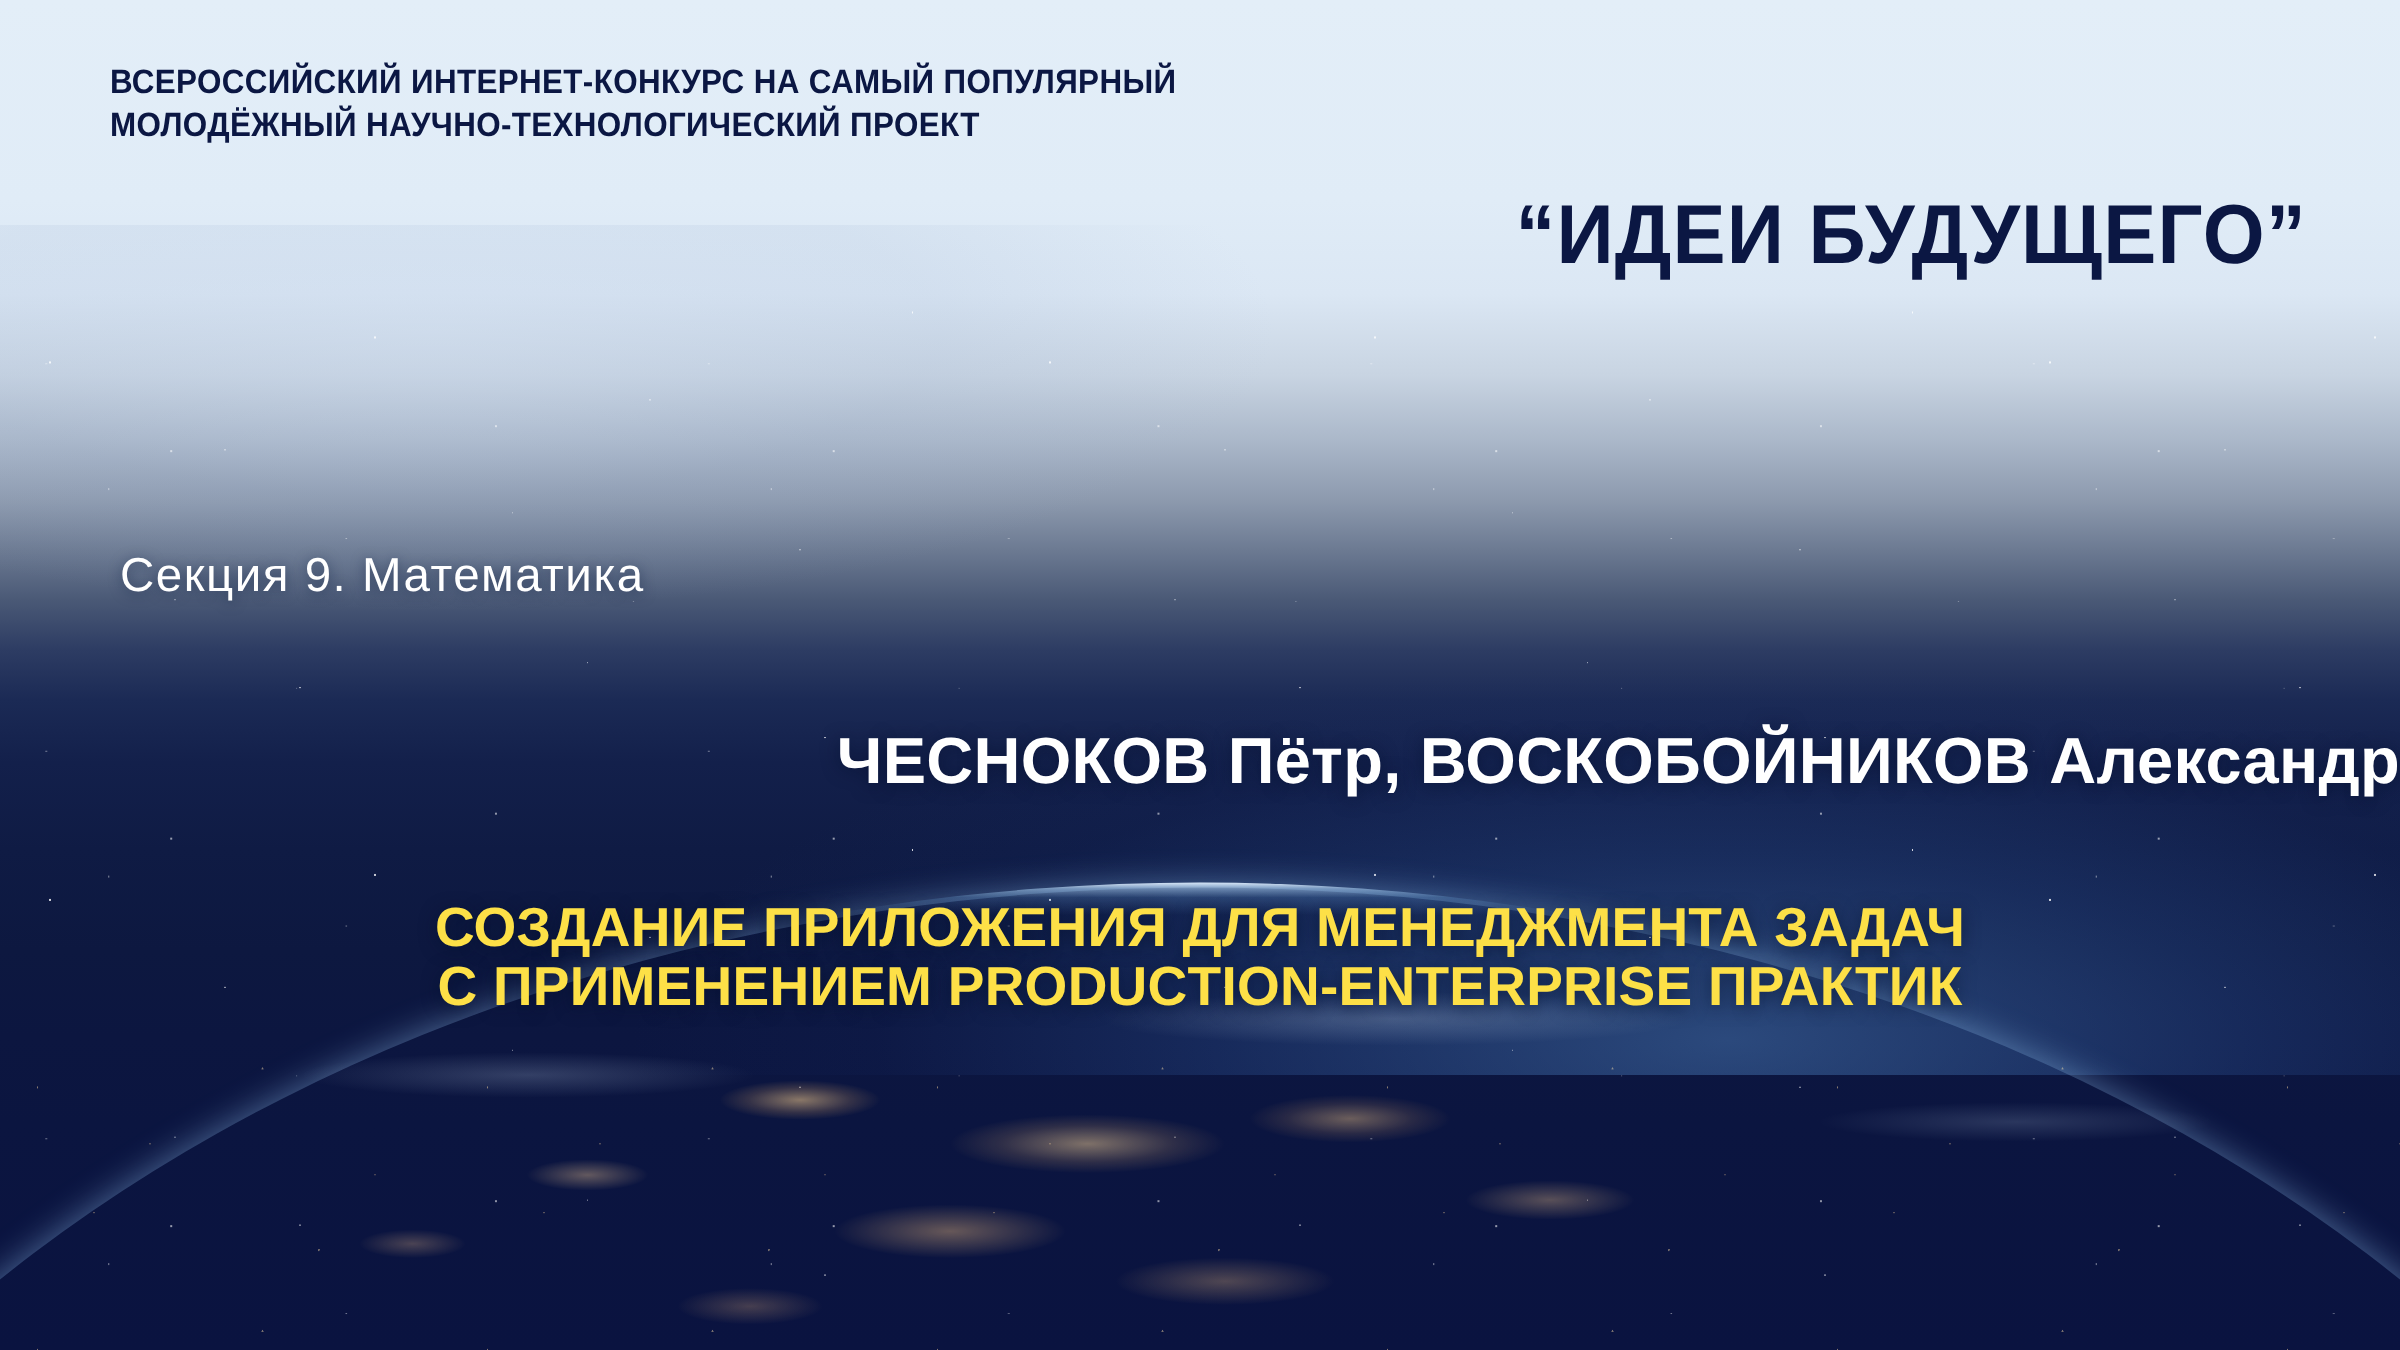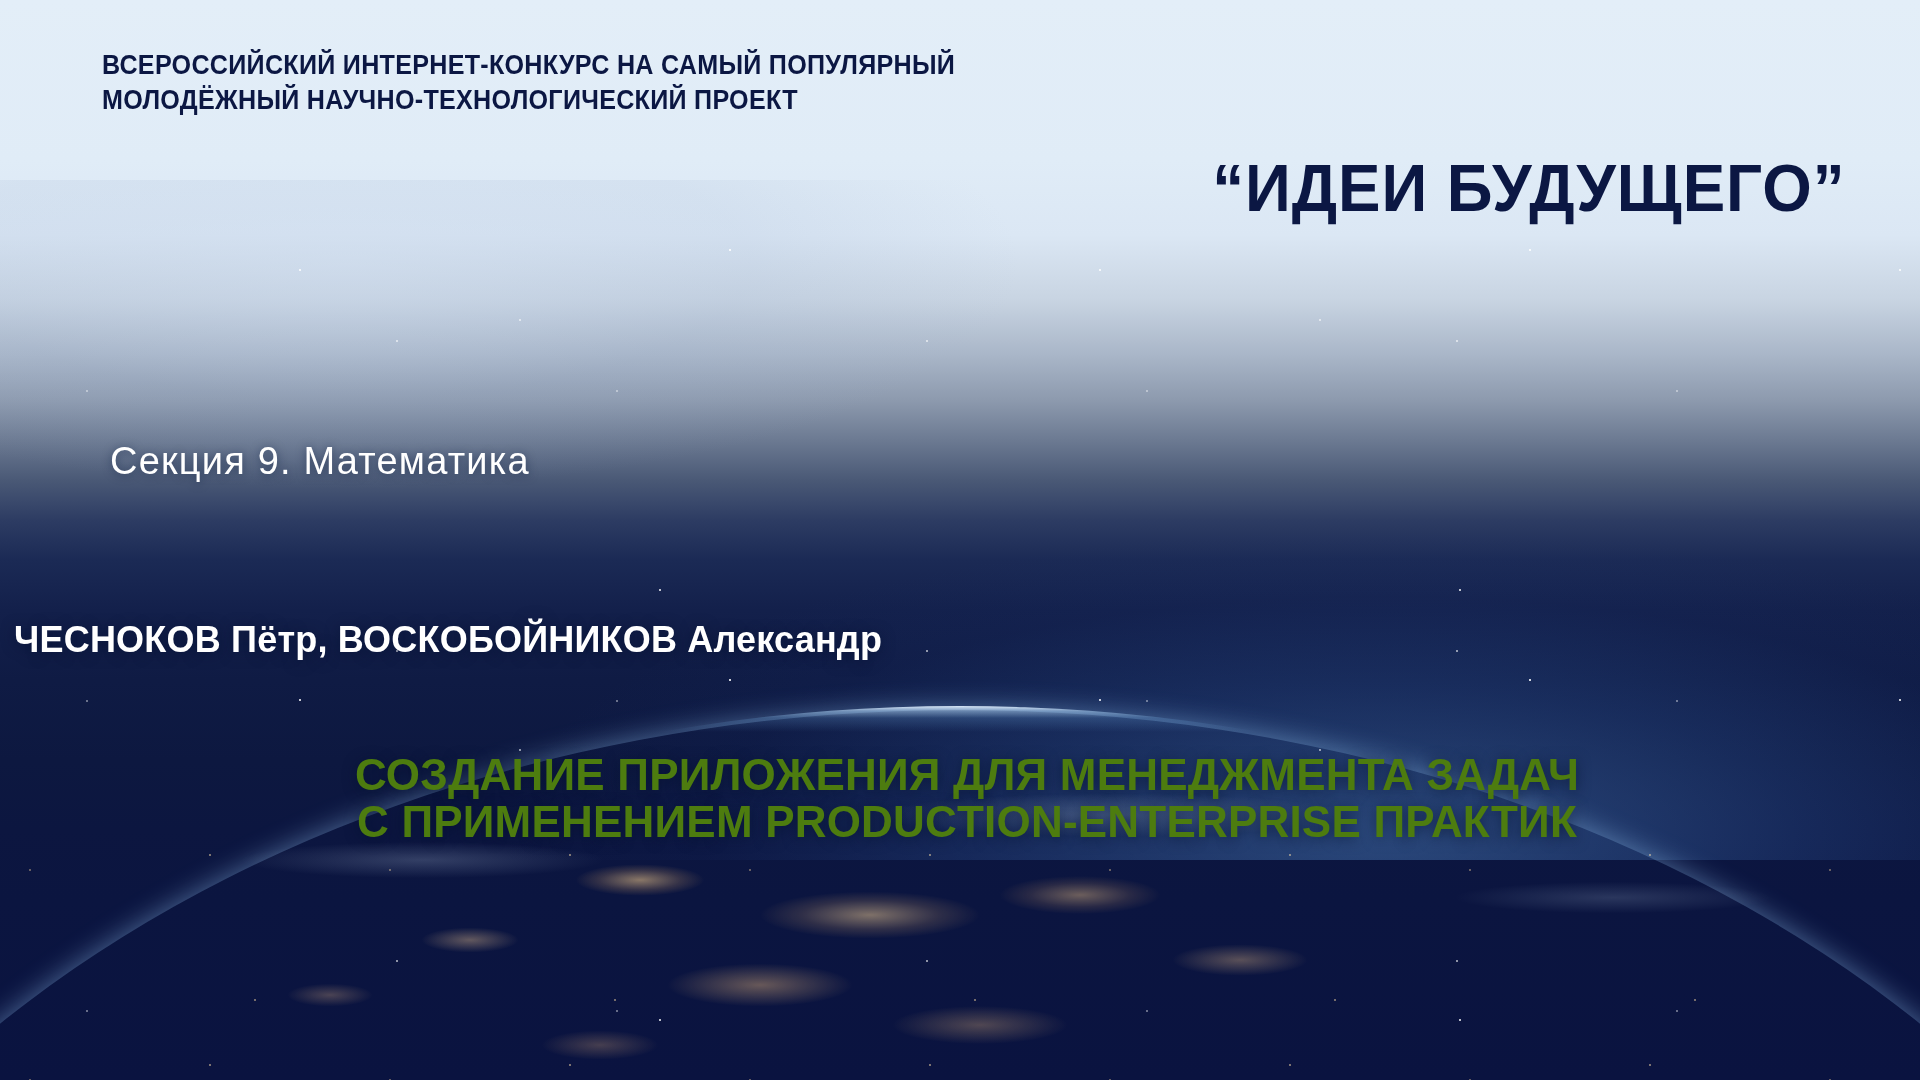--- a/index.html
+++ b/index.html
@@ -155,21 +155,21 @@
   .clouds {
     position:absolute; left:0; right:0; top:760px; height:250px;
     background-image:
       radial-gradient(ellipse 260px 26px at 22% 40%, rgba(210,230,250,0.20) 0%, transparent 70%),
       radial-gradient(ellipse 330px 30px at 58% 22%, rgba(215,235,252,0.22) 0%, transparent 72%),
       radial-gradient(ellipse 220px 22px at 84% 55%, rgba(205,228,248,0.16) 0%, transparent 72%);
     pointer-events:none;
   }
 
   
-  .content { position:absolute; inset:0;margin-left:14px; }
+  .content { position:absolute; inset:0; }
 
   .kicker {
     position:absolute;
     left:88px; top:48px;
     width:1300px;
     color:#0b1743;
     font-size:27px;
     font-weight:bold;
     line-height:1.30;
     letter-spacing:0.3px;
@@ -198,35 +198,35 @@
     color:#ffffff;
     font-size:38px;
     font-weight:normal;
     letter-spacing:1.2px;
     white-space:nowrap;
     text-shadow:0 1px 10px rgba(10,25,60,0.55);
   }
 
   .authors {
     position:absolute;
-    left:0; right:0; top:619px;
-    text-align:left;
+    left:0; right:0; top:579px;
+    text-align:right;
     color:#ffffff;
-    font-size:36px;
+    font-size:52px;
     font-weight:bold;
     letter-spacing:0.2px;
     white-space:nowrap;
     text-shadow:0 2px 14px rgba(5,15,45,0.60);
   }
 
   .project-title {
     position:absolute;
-    left:0; right:0; top:752px;
+    left:0; right:0; top:720px;
     text-align:center;
-    color:#4d7c0f;
+    color:#fde047;
     font-size:44px;
     font-weight:bold;
     line-height:1.06;
     letter-spacing:0.2px;
     text-transform:uppercase;
     text-shadow:0 2px 14px rgba(5,15,45,0.65);
   }
   .project-title div { white-space:nowrap; }
 </style>
 </head>

